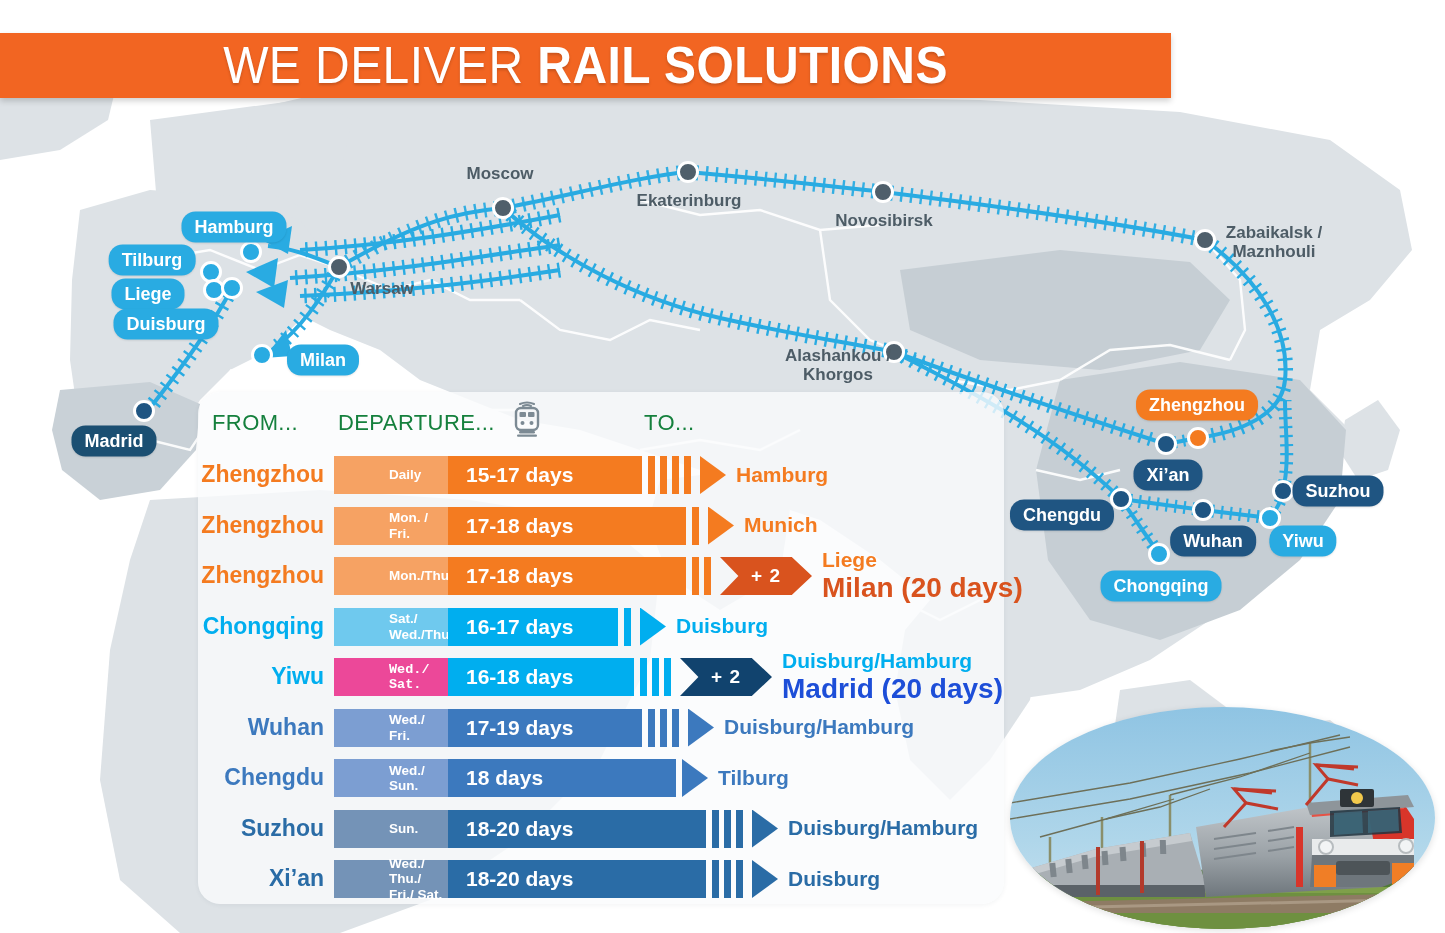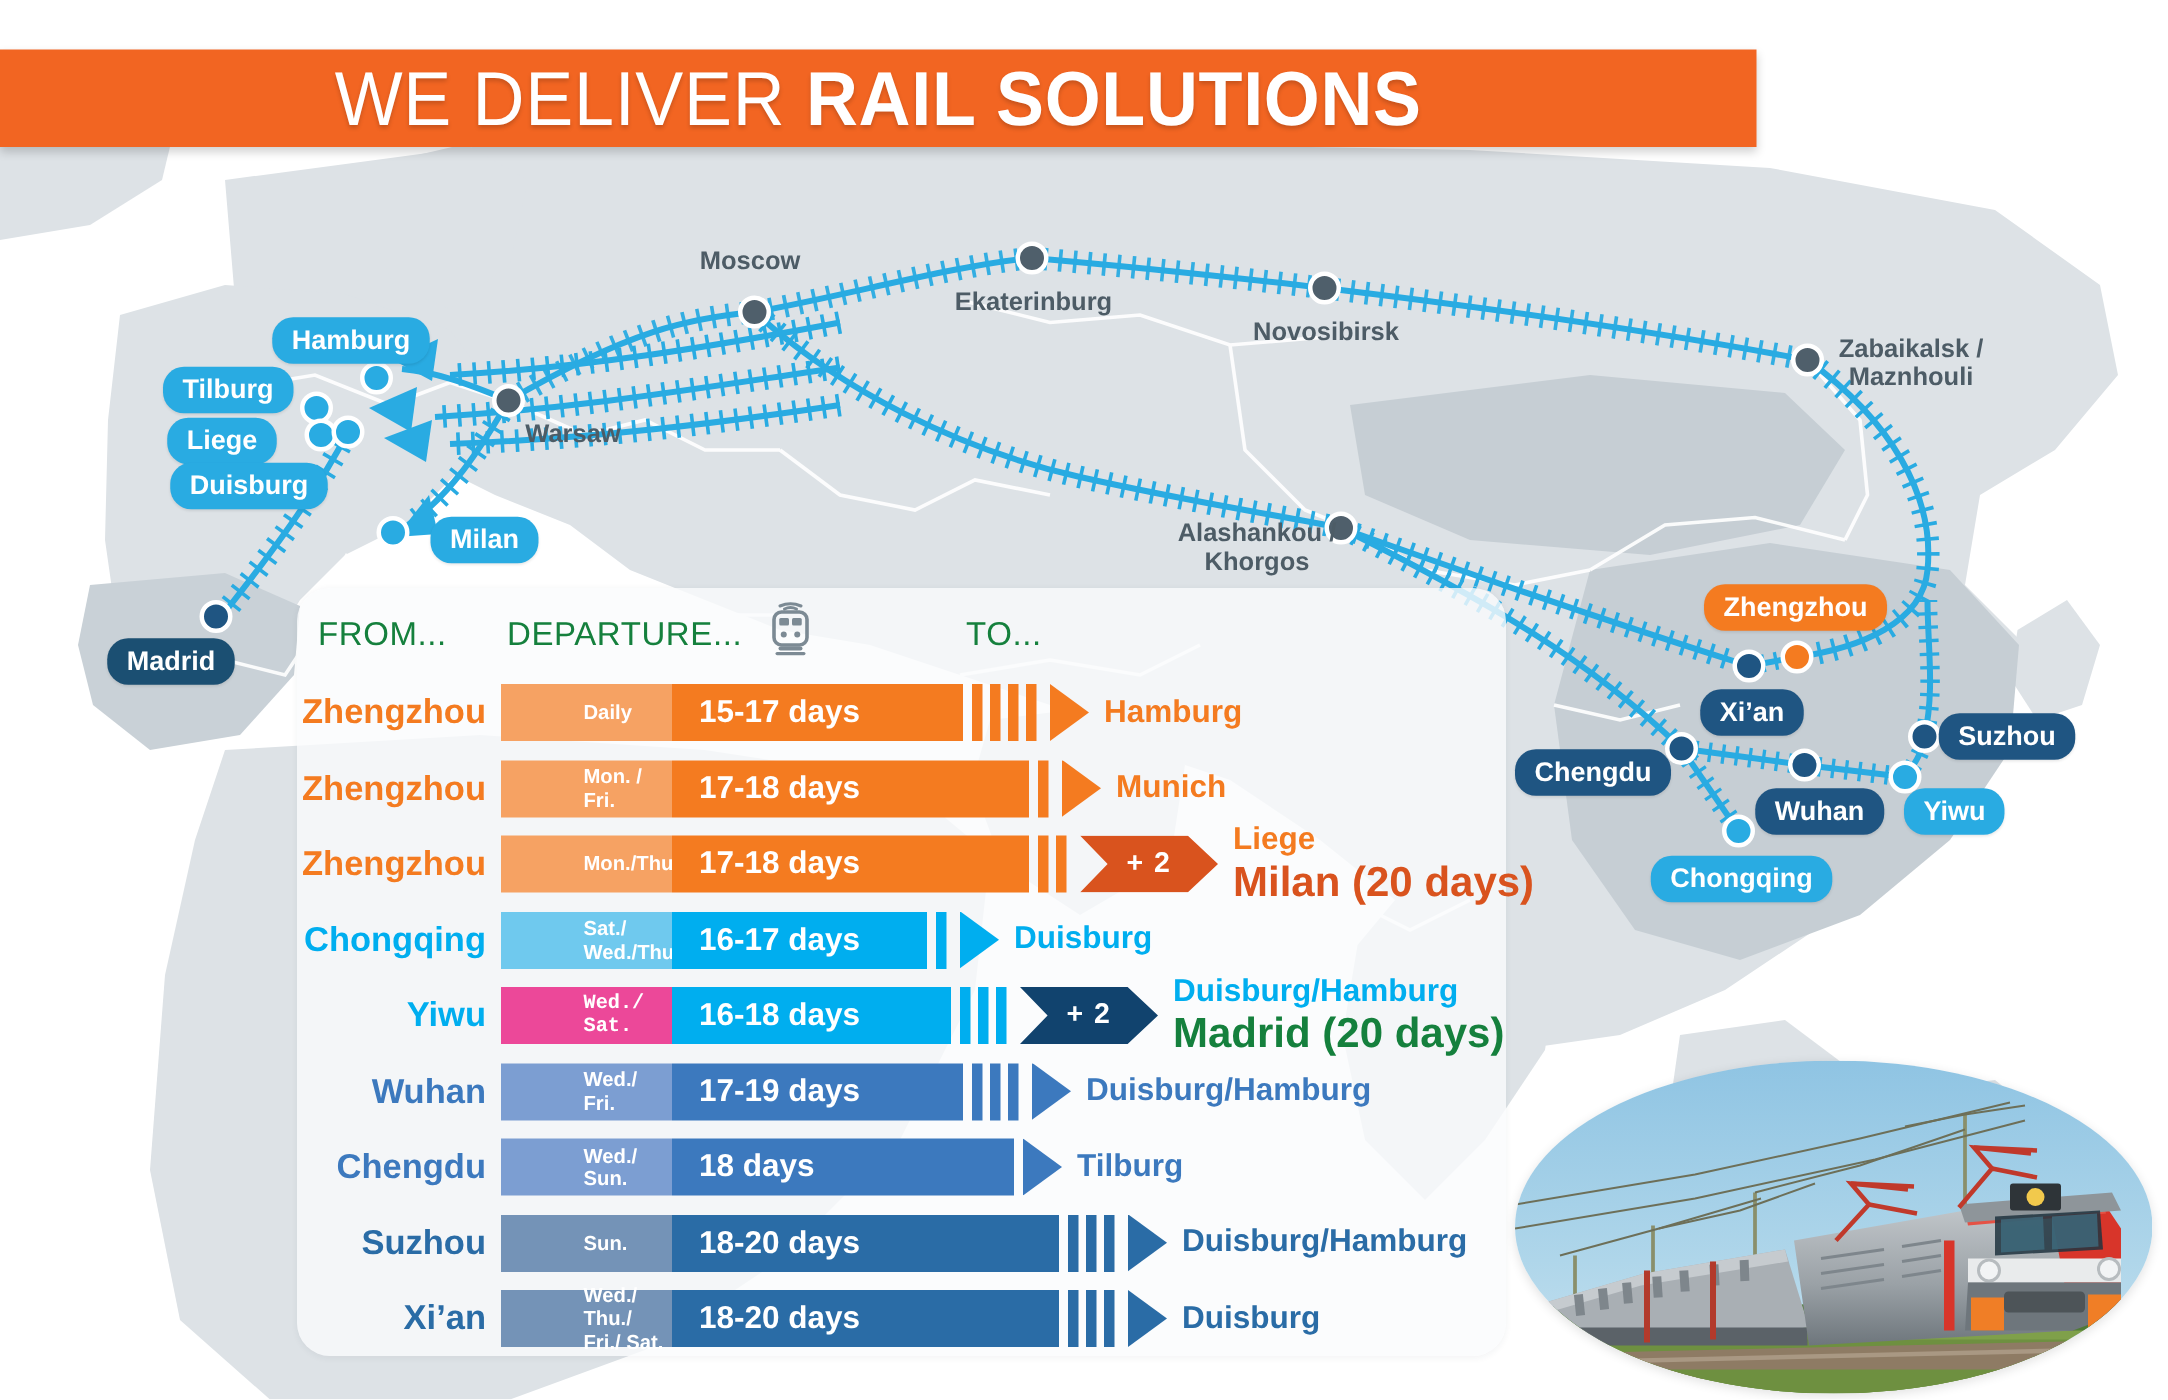--- a/index.html
+++ b/index.html
@@ -509,21 +509,21 @@
           <div class="bar-days" style="background: rgb(0, 174, 239); flex: 1 1 auto;">16-18 days</div>
         </div>
         <div class="dashes" style="left: 442px;">
           <i style="background: rgb(0, 174, 239);"></i>
           <i style="background: rgb(0, 174, 239);"></i>
           <i style="background: rgb(0, 174, 239);"></i>
         </div>
         <div class="arrow plus" style="left: 482px; background: rgb(17, 67, 110); clip-path: polygon(0px 0px, 78% 0px, 100% 50%, 78% 100%, 0px 100%, 20% 50%);">+ 2</div>
         <div class="to-label" style="left: 584px;">
           <div style="color: rgb(0, 174, 239);">Duisburg/Hamburg</div>
-          <div class="l2" style="color: #15803d;">Madrid (20 days)</div>
+          <div class="l2" style="color: #1d4ed8;">Madrid (20 days)</div>
         </div>
       </div>
       <div class="row" style="top: 310.5px;">
         <div class="row-from" style="color: rgb(60, 121, 190);">Wuhan</div>
         <div class="bar" style="width: 308px;">
           <div class="bar-dep" style="background: rgb(124, 158, 210);">
             <span>Wed./ Fri.</span>
           </div>
           <div class="bar-days" style="background: rgb(60, 121, 190); flex: 1 1 auto;">17-19 days</div>
         </div>

